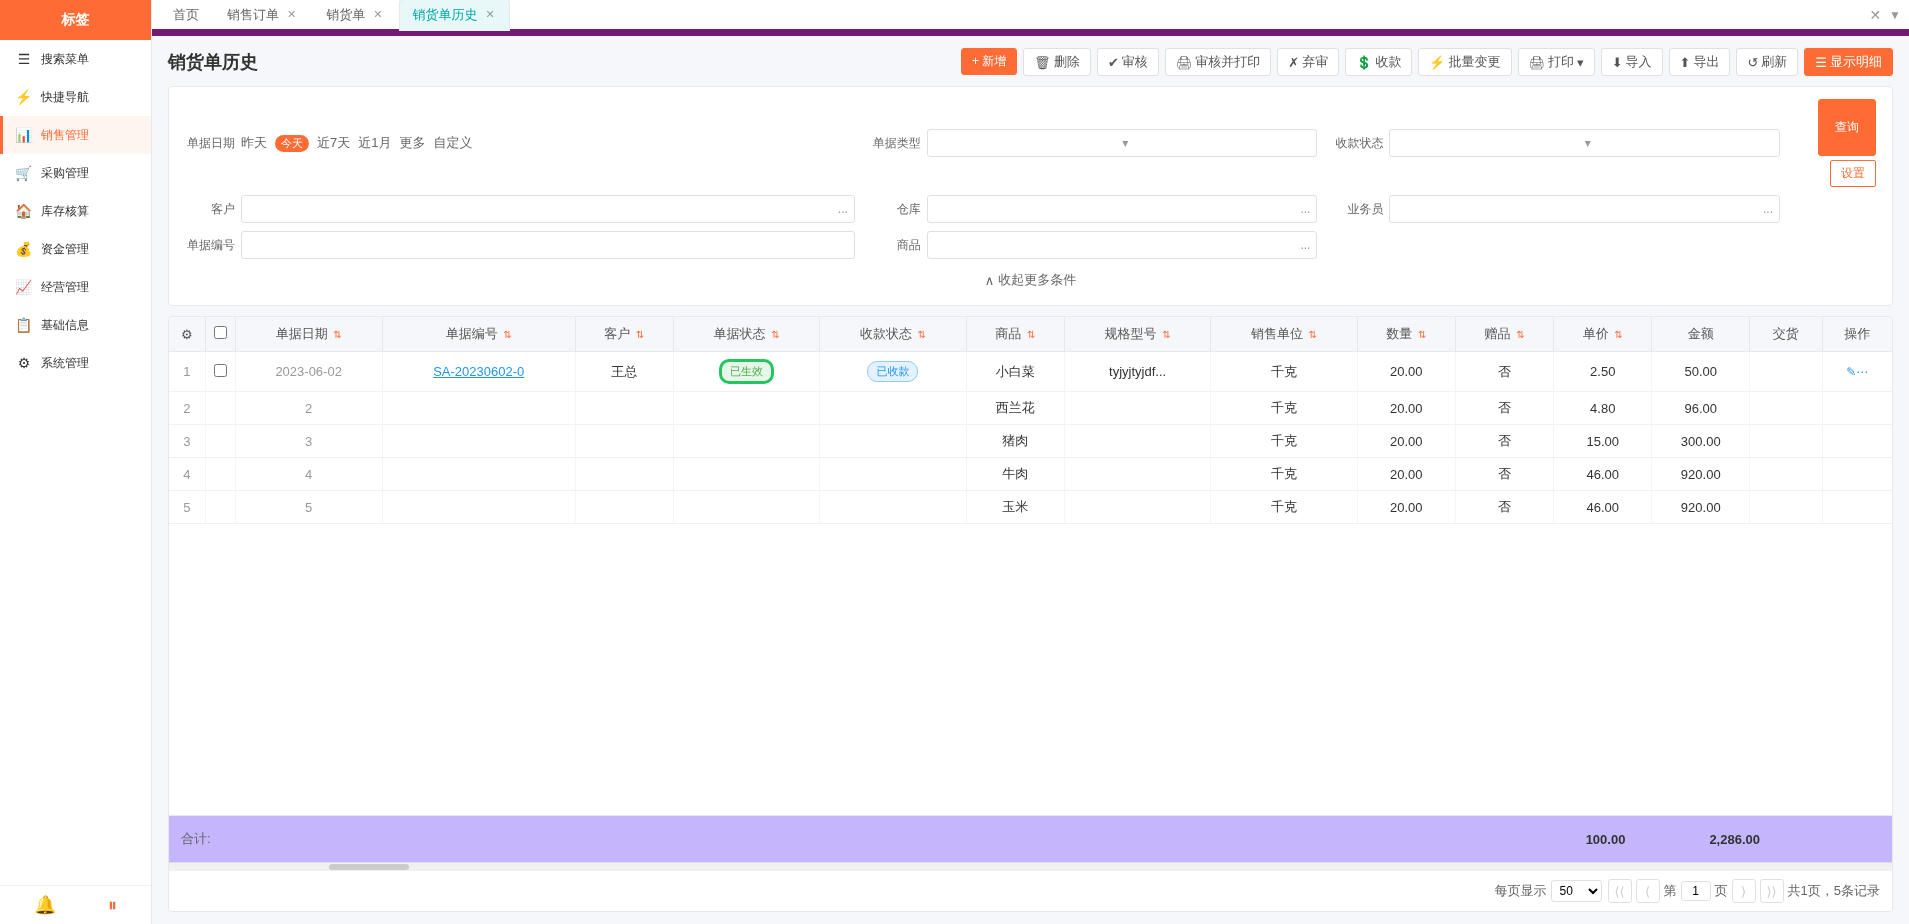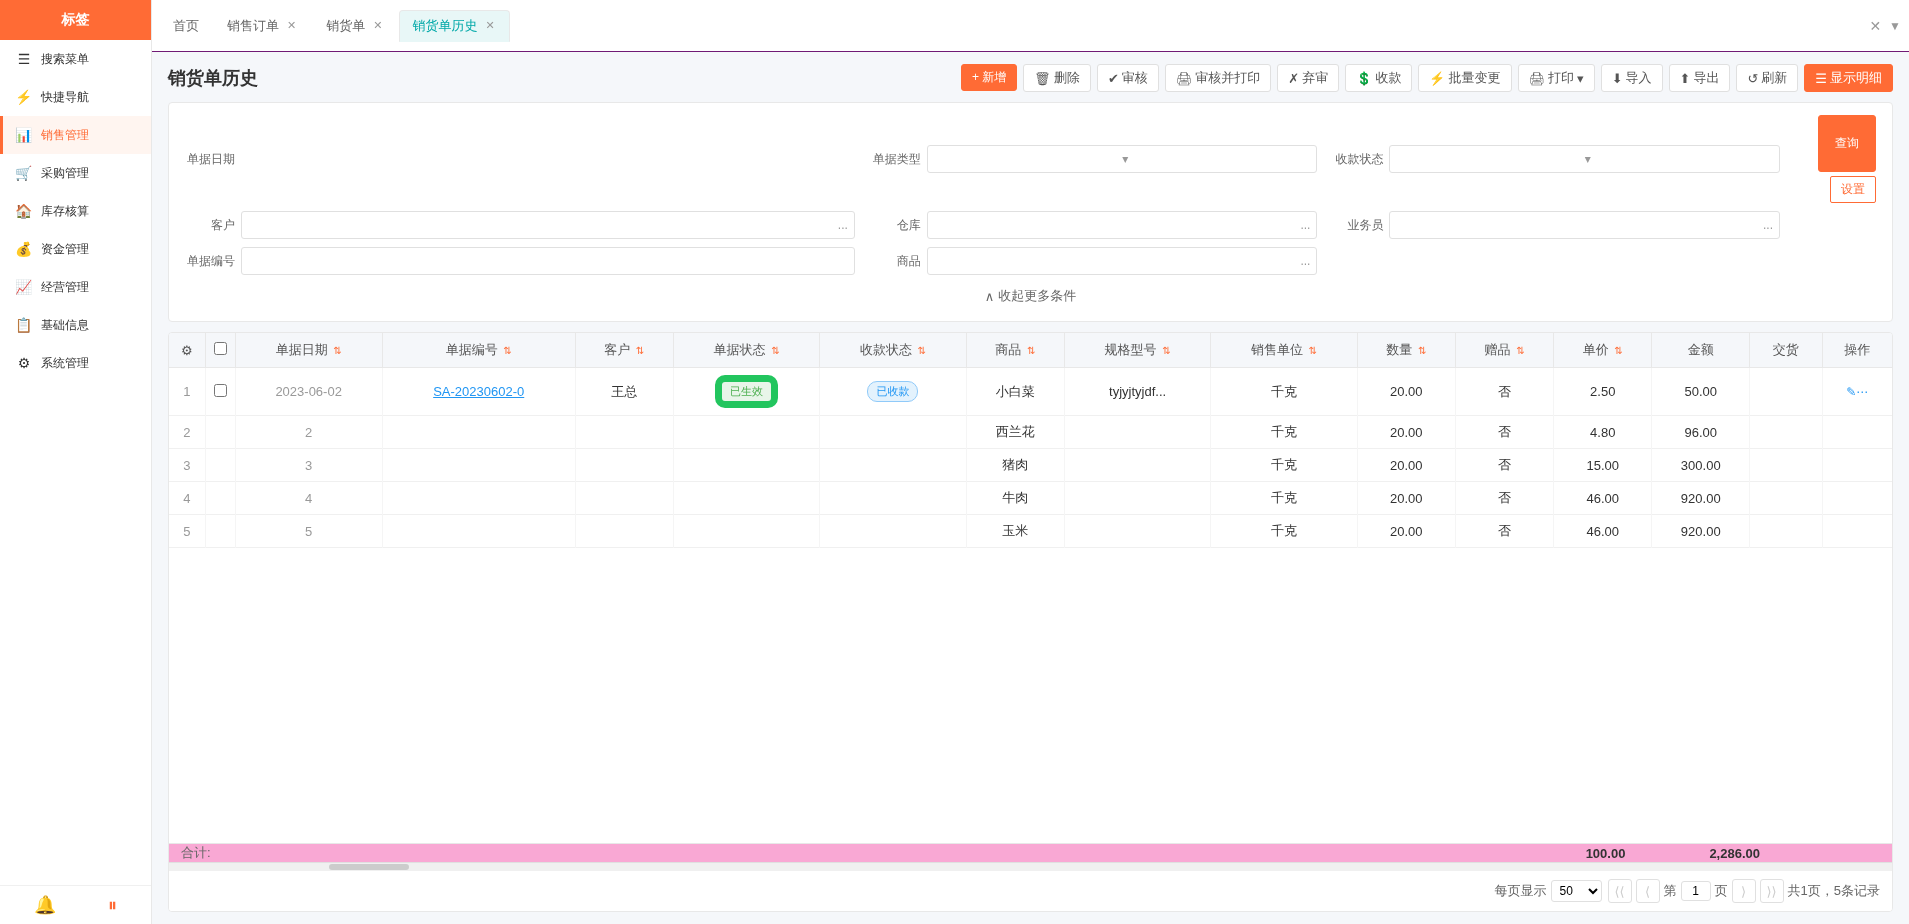--- a/index.html
+++ b/index.html
@@ -52,22 +52,22 @@
       display: flex;
       flex-direction: column;
       overflow: hidden;
     }
 
     
     .tab-bar {
       display: flex;
       align-items: center;
       background: #fff;
-      border-bottom: 1px solid #701a75;
-      height: 52px;
+      border-bottom: 7px solid #701a75;
+      height: 36px;
       padding: 0 8px;
       gap: 2px;
       flex-shrink: 0;
     }
     .tab {
       display: flex;
       align-items: center;
       padding: 0 12px;
       height: 32px;
       border-radius: 4px 4px 0 0;
@@ -277,40 +277,40 @@
       color: #333;
       border-right: 1px solid #f5f5f5;
     }
     tbody td:last-child { border-right: none; }
     .status-badge {
       display: inline-block;
       padding: 2px 8px;
       border-radius: 10px;
       font-size: 11px;
     }
-    .status-active { background: #e8f5e9; color: #4caf50; border: 7px solid #22c55e; }
+    .status-active { background: #e8f5e9; color: #4caf50; border: 3px solid #22c55e; }
     .status-paid { background: #e3f2fd; color: #2196f3; border: 1px solid #90caf9; text-align: right; }
     .link-text { color: #2196f3; cursor: pointer; text-decoration: underline; }
     .row-num { color: #999; }
     .action-btn {
       display: inline-flex;
       align-items: center;
       gap: 4px;
       color: #2196f3;
       cursor: pointer;
       font-size: 12px;
     }
 
     
     .summary-row {
-      background: #f9a8d4;
+      background: #c4b5fd;
       border-top: 1px solid #e8e8e8;
       display: flex;
       align-items: center;
-      padding: 0 12px;
+      padding: 14px 12px;
       font-size: 12px;
       color: #333;
       gap: 16px;
       flex-shrink: 0;
     }
     .summary-label { color: #666; }
     .summary-total { display: flex; align-items: center; }
     .summary-total span { font-weight: bold; margin-left: 4px; }
 
     
@@ -532,20 +532,28 @@
           <span>显示明细</span>
         </button>
       </div>
     </div>
 
     <div class="filter-section">
       <div class="filter-row">
         <div class="filter-item" style="flex:1.5;">
           <span class="filter-label">单据日期</span>
           <div style="display:flex;flex-direction:column;gap:2px;flex:1;">
+            <div class="date-shortcuts">
+              <span class="date-shortcut">昨天</span>
+              <span class="date-shortcut active">今天</span>
+              <span class="date-shortcut">近7天</span>
+              <span class="date-shortcut">近1月</span>
+              <span class="date-shortcut">更多</span>
+              <span class="date-shortcut">自定义</span>
+            </div>
           </div>
         </div>
         <div class="filter-item" style="flex:1;">
           <span class="filter-label">单据类型</span>
           <div class="filter-select-wrap">
             <span></span>
             <span>▾</span>
           </div>
         </div>
         <div class="filter-item" style="flex:1;">

